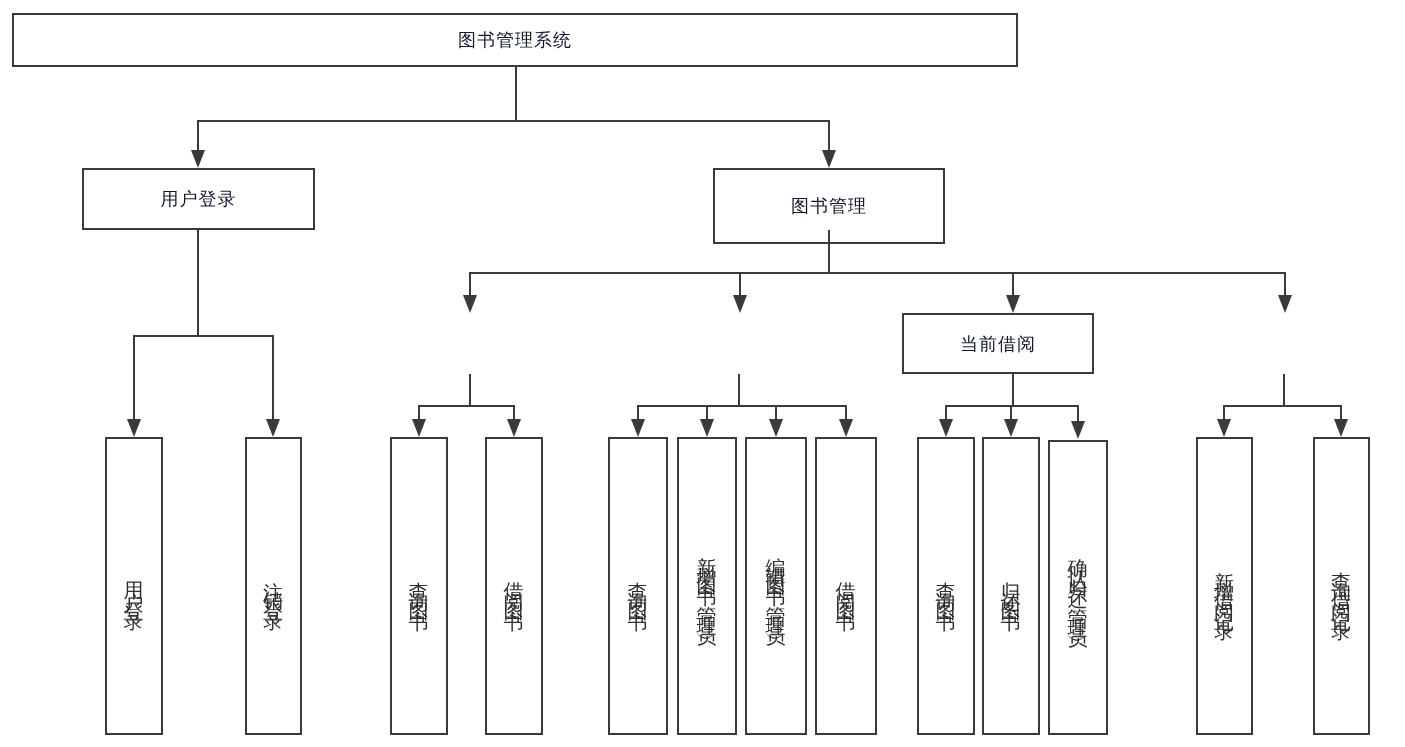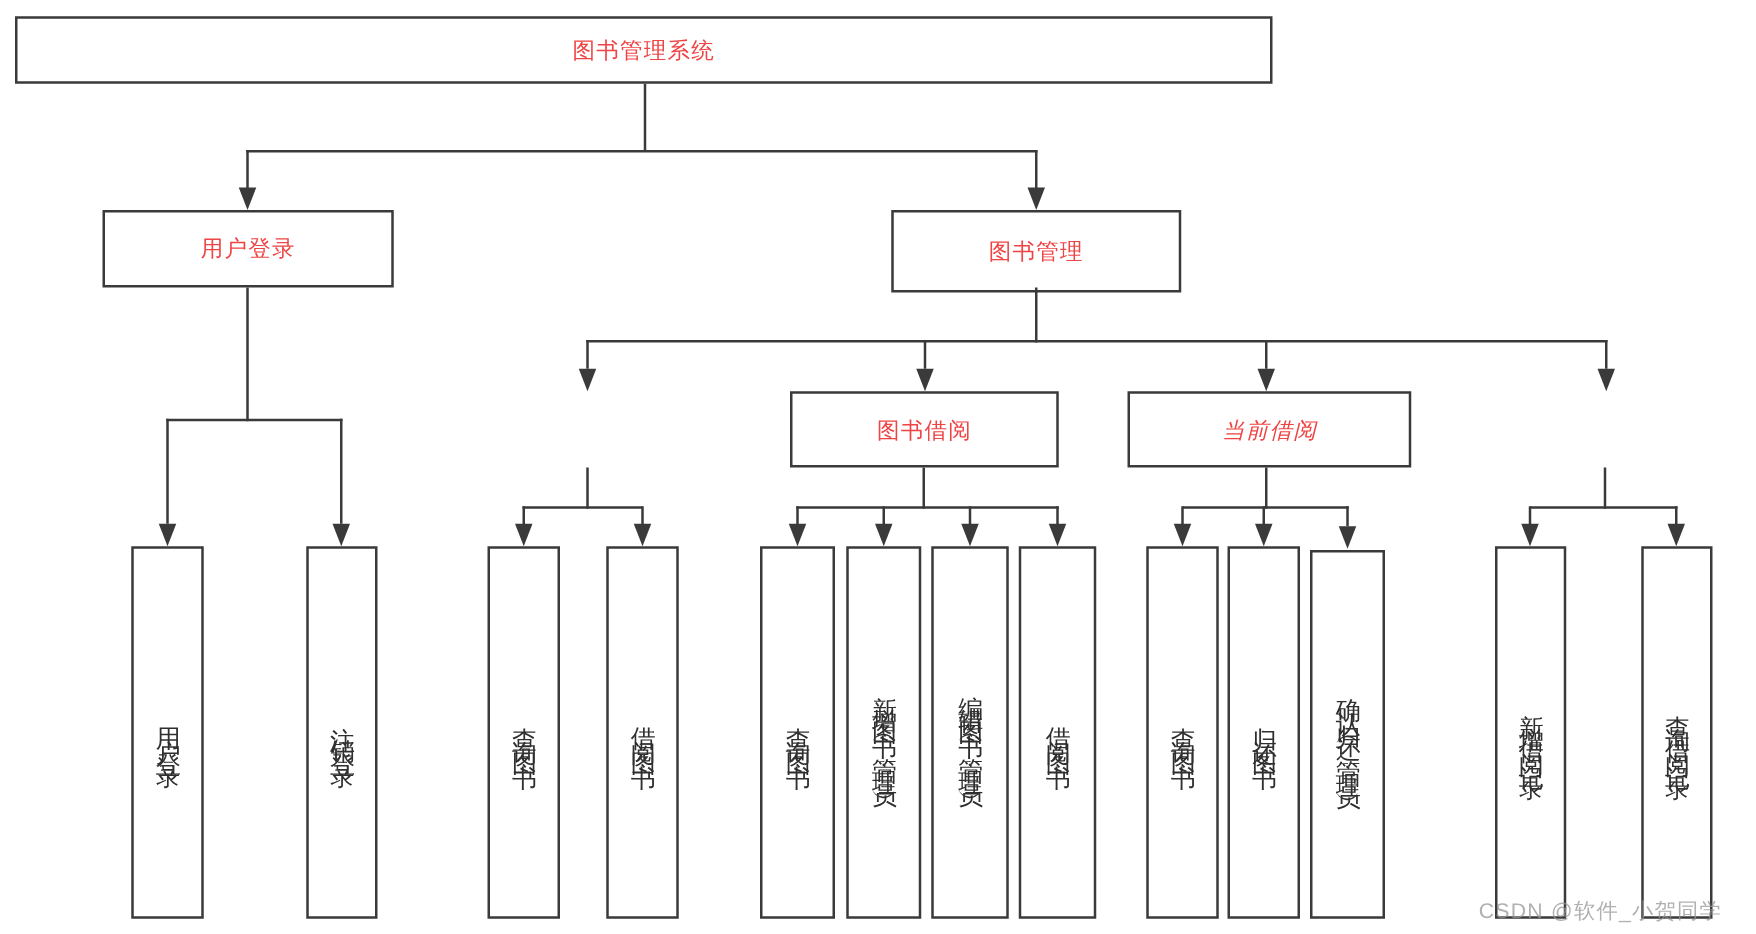--- a/index.html
+++ b/index.html
@@ -15,21 +15,21 @@
     position: absolute;
     background: #ffffff;
     border: 2px solid #3a3a3a;
     box-sizing: border-box;
     display: flex;
     align-items: center;
     justify-content: center;
   }
   .hlabel {
     font-size: 18px;
-    color: #ef4444;
+    color: #0f172a;
     letter-spacing: 1px;
     white-space: nowrap;
   }
   .vlabel {
     writing-mode: vertical-rl;
     font-size: 20px;
     color: #2f2f2f;
     letter-spacing: 10px;
     line-height: 1;
     white-space: nowrap;
@@ -66,21 +66,21 @@
   <div class="vl" style="left:515px; top:67px; height:53px;"></div>
   <div class="hl" style="left:197px; top:120px; width:633px;"></div>
   <div class="vl" style="left:197px; top:120px; height:32px;"></div>
   <div class="arr" style="left:191px; top:150px;"></div>
   <div class="vl" style="left:828px; top:120px; height:32px;"></div>
   <div class="arr" style="left:822px; top:150px;"></div>
 
   <div class="box" style="left:82px; top:168px; width:233px; height:62px;">
     <span class="hlabel">用户登录</span>
   </div>
-  <div class="box" style="left:713px; top:168px; width:232px; height:66px;">
+  <div class="box" style="left:713px; top:168px; width:232px; height:76px;">
     <span class="hlabel">图书管理</span>
   </div>
 
   <div class="vl" style="left:197px; top:230px; height:107px;"></div>
   <div class="hl" style="left:133px; top:335px; width:141px;"></div>
   <div class="vl" style="left:133px; top:335px; height:84px;"></div>
   <div class="arr" style="left:127px; top:419px;"></div>
   <div class="vl" style="left:272px; top:335px; height:84px;"></div>
   <div class="arr" style="left:266px; top:419px;"></div>
 
@@ -88,24 +88,21 @@
   <div class="hl" style="left:469px; top:272px; width:817px;"></div>
   <div class="vl" style="left:469px; top:272px; height:23px;"></div>
   <div class="arr" style="left:463px; top:295px;"></div>
   <div class="vl" style="left:739px; top:272px; height:23px;"></div>
   <div class="arr" style="left:733px; top:295px;"></div>
   <div class="vl" style="left:1012px; top:272px; height:23px;"></div>
   <div class="arr" style="left:1006px; top:295px;"></div>
   <div class="vl" style="left:1284px; top:272px; height:23px;"></div>
   <div class="arr" style="left:1278px; top:295px;"></div>
 
-  <div class="box" style="left:632px; top:313px; width:215px; height:61px;">
-    <span class="hlabel">图书借阅</span>
-  </div>
-  <div class="box" style="left:902px; top:313px; width:227px; height:61px;font-style:italic;">
+  <div class="box" style="left:902px; top:313px; width:192px; height:61px;">
     <span class="hlabel">当前借阅</span>
   </div>
 
   <div class="vl" style="left:469px; top:374px; height:33px;"></div>
   <div class="hl" style="left:418px; top:405px; width:96px;"></div>
   <div class="vl" style="left:418px; top:405px; height:16px;"></div>
   <div class="arr" style="left:412px; top:419px;"></div>
   <div class="vl" style="left:513px; top:405px; height:16px;"></div>
   <div class="arr" style="left:507px; top:419px;"></div>
 
@@ -173,15 +170,14 @@
     <span class="vlabel">确认归还（管理员）</span>
   </div>
 
   <div class="box" style="left:1196px; top:437px; width:57px; height:298px;">
     <span class="vlabel">新增借阅记录</span>
   </div>
   <div class="box" style="left:1313px; top:437px; width:57px; height:298px;">
     <span class="vlabel">查询借阅记录</span>
   </div>
 
-  <div class="watermark">CSDN @软件_小贺同学</div>
 
 </div>
 
 </body></html>

